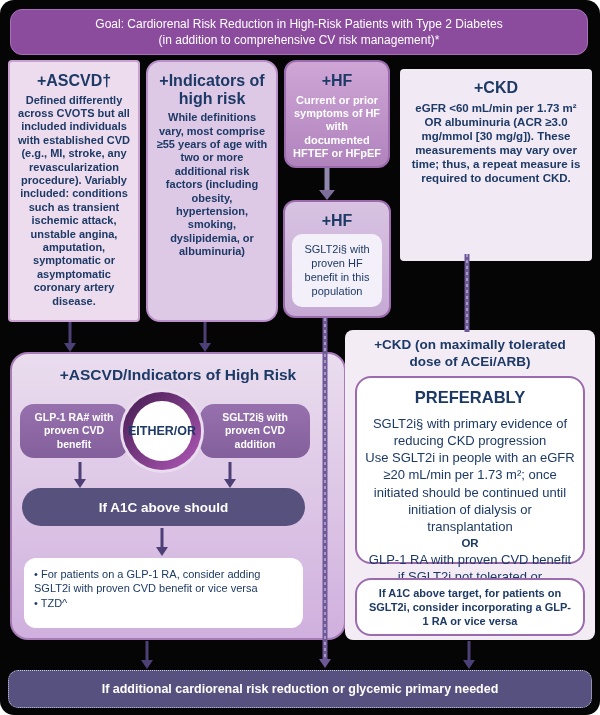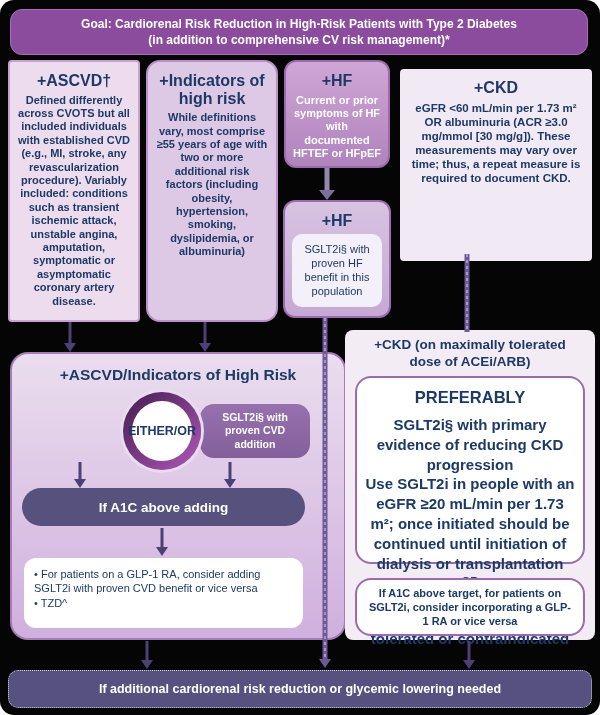--- a/index.html
+++ b/index.html
@@ -1,18 +1,18 @@
 <!DOCTYPE html>
 <html><head>
 <meta charset="utf-8">
 <style>
   html,body{margin:0;padding:0;background:#ffffff;font-family:"Liberation Sans",sans-serif;}
   #canvas{position:relative;width:600px;height:715px;background:#050505;border-radius:14px;overflow:hidden;}
   
-  .goal-banner{position:absolute;left:10px;top:9px;width:576px;height:44px;background:#8c4c9e;border:1px solid #a96fbb;border-radius:12px;display:flex;flex-direction:column;justify-content:center;align-items:center;color:#fff;font-weight:bold;font-size:12px;line-height:1.35;text-align:center;}
+  .goal-banner{position:absolute;left:10px;top:9px;width:576px;height:44px;background:#8c4c9e;border:1px solid #a96fbb;border-radius:12px;display:flex;flex-direction:column;justify-content:center;align-items:center;color:#fff;font-weight:normal;font-size:12px;line-height:1.35;text-align:center;}
   
   .col{position:absolute;box-sizing:border-box;text-align:center;}
   .col-title{font-weight:bold;font-size:16px;color:#1d3a66;margin:10px 4px 4px;line-height:1.1;}
   .col-body{font-size:11px;color:#1d3a66;line-height:1.22;padding:0 7px;font-weight:bold;}
   #col-ascvd{left:8px;top:60px;width:132px;height:262px;background:#ecdcee;border:2px solid #c9a2d2;border-radius:4px;}
   #col-indicators{left:146px;top:60px;width:132px;height:262px;background:#ddc8e6;border:2px solid #bb8fc9;border-radius:14px;}
   #col-hf{left:284px;top:60px;width:106px;height:108px;background:linear-gradient(180deg,#cfa6d6,#b083bd);border:2px solid #9c6bad;border-radius:12px;}
   #col-hf .col-body{color:#ffffff;}
   #col-ckd{left:400px;top:69px;width:192px;height:192px;background:#f1e9f3;border-radius:4px;}
   #col-ckd .col-body{font-size:11.5px;}
@@ -28,21 +28,21 @@
   #either-circle{position:absolute;left:111px;top:38px;width:78px;height:78px;border-radius:50%;background:linear-gradient(135deg,#54255f 15%,#a04fa8 85%);box-shadow:0 0 0 3px #e9dcee;display:flex;align-items:center;justify-content:center;}
   #either-inner{width:60px;height:60px;border-radius:50%;background:#fff;display:flex;flex-direction:row;align-items:center;justify-content:center;font-weight:bold;font-size:12.5px;color:#1d3a66;line-height:1.15;}
   #a1c-bar{position:absolute;left:10px;top:134px;width:283px;height:38px;background:#57517d;border-radius:19px;color:#fff;font-weight:bold;font-size:13.5px;display:flex;align-items:center;justify-content:center;}
   #bullet-box{position:absolute;left:12px;top:204px;width:279px;height:70px;background:#ffffff;border-radius:12px;box-sizing:border-box;padding:9px 10px;font-size:11px;font-weight:normal;color:#1d3a66;line-height:1.3;text-align:left;}
   
   #ckd-box{position:absolute;left:345px;top:330px;width:250px;height:310px;background:#f3ecf5;border-radius:8px;box-sizing:border-box;}
   #ckd-title{position:absolute;top:7px;left:0;width:100%;text-align:center;font-weight:bold;font-size:13.5px;color:#1d3a66;line-height:1.25;padding:0 18px;box-sizing:border-box;}
   .white-card{position:absolute;left:10px;width:230px;background:#ffffff;border:2px solid #9c6bad;border-radius:16px;box-sizing:border-box;color:#1d3a66;text-align:center;}
   #preferably-card{top:46px;height:188px;padding:6px 8px;}
   #preferably-heading{font-weight:bold;font-size:16.5px;margin:4px 0 8px;}
-  .pref-line{font-size:15px;font-weight:bold;line-height:1.32;}
+  .pref-line{font-size:13px;font-weight:normal;line-height:1.32;}
   .pref-or{font-size:11.5px;font-weight:bold;line-height:1.4;}
   #note-card{top:248px;height:58px;display:flex;align-items:center;justify-content:center;padding:4px 10px;font-size:11px;font-weight:bold;line-height:1.3;}
   
   #footer-banner{position:absolute;left:8px;top:670px;width:584px;height:38px;background:#575180;border:1px dotted #cfcde2;border-radius:10px;display:flex;align-items:center;justify-content:center;color:#fff;font-weight:bold;font-size:12.5px;box-sizing:border-box;}
   
   .connector{position:absolute;}
   .stem{position:absolute;left:50%;transform:translateX(-50%);width:3px;background:#4c4077;top:0;}
   .head{position:absolute;left:50%;transform:translateX(-50%);width:0;height:0;border-left:6px solid transparent;border-right:6px solid transparent;border-top:9px solid #4c4077;}
   .thick .stem{width:5px;background:#9287ac;}
   .thick .head{border-left-width:8px;border-right-width:8px;border-top:10px solid #7d6f9c;}
@@ -80,37 +80,38 @@
     <div class="col-body">eGFR &lt;60 mL/min per 1.73 m² OR albuminuria (ACR ≥3.0 mg/mmol [30 mg/g]). These measurements may vary over time; thus, a repeat measure is required to document CKD.</div>
   </div>
 
   <div class="col" id="hf-box">
     <div class="col-title">+HF</div>
     <div id="hf-inner">SGLT2i§ with proven HF benefit in this population</div>
   </div>
 
   <div id="ascvd-box">
     <div id="ascvd-title">+ASCVD/Indicators of High Risk</div>
+    <div class="pill" id="pill-glp1">GLP-1 RA# with proven CVD benefit</div>
     <div class="pill" id="pill-sglt2">SGLT2i§ with proven CVD addition</div>
     <div id="either-circle">
       <div id="either-inner">
         <span>EITHER/</span>
         <span>OR</span>
       </div>
     </div>
 
     <div class="connector" style="left:58px;top:108px;width:20px;height:26px;">
       <div class="stem" style="height:18px;"></div>
         <div class="head" style="top:17px;"></div>
     </div>
     <div class="connector" style="left:208px;top:108px;width:20px;height:26px;">
       <div class="stem" style="height:18px;"></div>
         <div class="head" style="top:17px;"></div>
     </div>
-    <div id="a1c-bar">If A1C above adding</div>
+    <div id="a1c-bar">If A1C above should</div>
     <div class="connector" style="left:140px;top:174px;width:20px;height:28px;">
       <div class="stem" style="height:20px;"></div>
         <div class="head" style="top:19px;"></div>
     </div>
     <div id="bullet-box">
       <div>• For patients on a GLP-1 RA, consider adding SGLT2i with proven CVD benefit or vice versa</div>
       <div>• TZD^</div>
     </div>
   </div>
 
@@ -122,21 +123,21 @@
       <div class="pref-line">Use SGLT2i in people with an eGFR ≥20 mL/min per 1.73 m²; once initiated should be continued until initiation of dialysis or transplantation</div>
       <div class="pref-or">OR</div>
       <div class="pref-line">GLP-1 RA with proven CVD benefit if SGLT2i not tolerated or contraindicated</div>
     </div>
     <div class="white-card" id="note-card">
       <div>If A1C above target, for patients on SGLT2i, consider incorporating a GLP-1 RA or vice versa</div>
     </div>
   </div>
 
   <div id="footer-banner">
-    <div>If additional cardiorenal risk reduction or glycemic lowering needed</div>
+    <div>If additional cardiorenal risk reduction or glycemic primary needed</div>
   </div>
 
   <div class="connector" style="left:60px;top:322px;width:20px;height:30px;">
     <div class="stem" style="height:22px;"></div>
       <div class="head" style="top:21px;"></div>
   </div>
   <div class="connector" style="left:195px;top:322px;width:20px;height:30px;">
     <div class="stem" style="height:22px;"></div>
       <div class="head" style="top:21px;"></div>
   </div>

